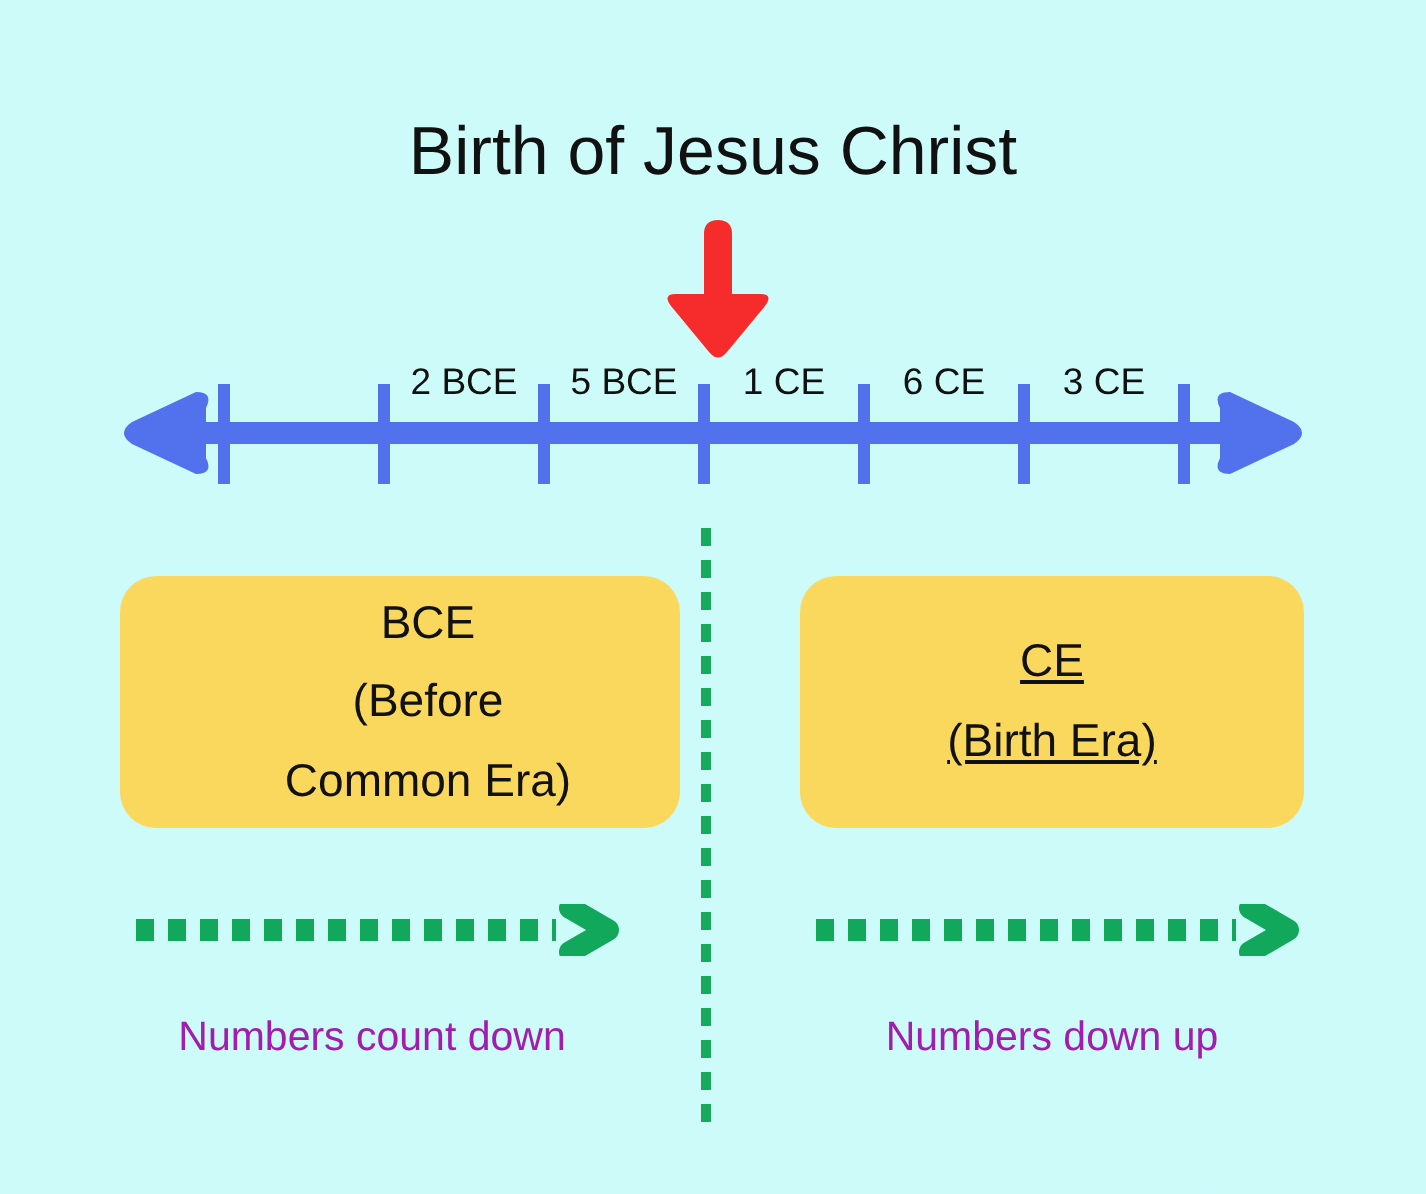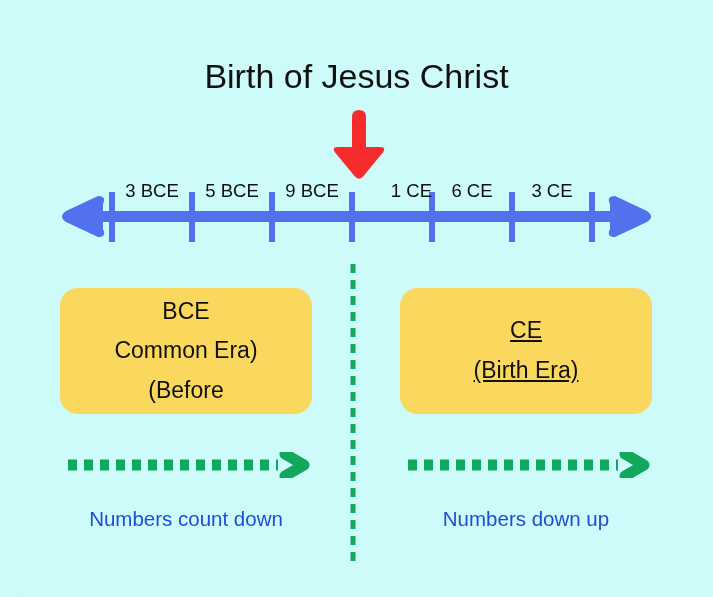--- a/index.html
+++ b/index.html
@@ -82,20 +82,21 @@
     color: #111111;
     font-size: 23px;
     line-height: 1.72;
     text-align: center;
   }
   #era-box-bce {
     left: 60px;
     top: 288px;
     width: 252px;
     height: 126px;
+    padding-left: 28px;
   }
   #era-box-ce {
     left: 400px;
     top: 288px;
     width: 252px;
     height: 126px;
     text-decoration: underline;
   }
   .era-line {
     display: block;
@@ -117,21 +118,21 @@
     width: 246px;
   }
 
   
   .caption {
     position: absolute;
     top: 507px;
     width: 300px;
     text-align: center;
     font-size: 20.5px;
-    color: #1d4ed8;
+    color: #a21caf;
     white-space: nowrap;
   }
   #caption-left  { left: 36px; }
   #caption-right { left: 376px; }
 </style>
 </head>
 <body>
 
 <div id="canvas">
 
@@ -166,38 +167,37 @@
 
       <rect x="109" y="12" width="6" height="50" fill="#5271ed"></rect>
       <rect x="189" y="12" width="6" height="50" fill="#5271ed"></rect>
       <rect x="269" y="12" width="6" height="50" fill="#5271ed"></rect>
       <rect x="349" y="12" width="6" height="50" fill="#5271ed"></rect>
       <rect x="429" y="12" width="6" height="50" fill="#5271ed"></rect>
       <rect x="509" y="12" width="6" height="50" fill="#5271ed"></rect>
       <rect x="589" y="12" width="6" height="50" fill="#5271ed"></rect>
     </svg>
 
-    <div class="tick-label" style="left:112px;">3 BCE</div>
-    <div class="tick-label" style="left:192px;">5 BCE</div>
-    <div class="tick-label" style="left:272px;">9 BCE</div>
-    <div class="tick-label" style="left:352px;text-align:right;">1 CE</div>
+    <div class="tick-label" style="left:192px;">2 BCE</div>
+    <div class="tick-label" style="left:272px;">5 BCE</div>
+    <div class="tick-label" style="left:352px;">1 CE</div>
     <div class="tick-label" style="left:432px;">6 CE</div>
     <div class="tick-label" style="left:512px;">3 CE</div>
   </div>
 
   <div id="divider">
     <svg width="6" height="298" viewBox="0 0 6 298" xmlns="http://www.w3.org/2000/svg">
       <line x1="3" y1="0" x2="3" y2="298" stroke="#1aa95c" stroke-width="5" stroke-dasharray="9 7"></line>
     </svg>
   </div>
 
   <div id="era-box-bce" class="era-box">
     <span class="era-line">BCE</span>
+    <span class="era-line">(Before</span>
     <span class="era-line">Common Era)</span>
-    <span class="era-line">(Before</span>
   </div>
 
   <div id="era-box-ce" class="era-box">
     <span class="era-line">CE</span>
     <span class="era-line">(Birth Era)</span>
   </div>
 
   <div id="dotted-arrow-left" class="dotted-arrow">
     <svg width="246" height="26" viewBox="0 0 246 26" xmlns="http://www.w3.org/2000/svg">
       <line x1="2" y1="13" x2="212" y2="13" stroke="#11a85c" stroke-width="11" stroke-dasharray="9 7"></line>

